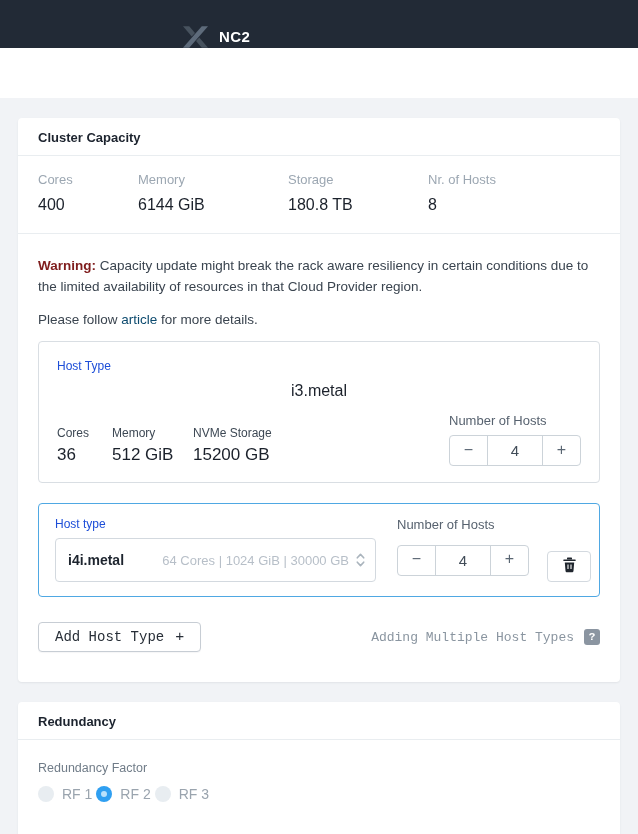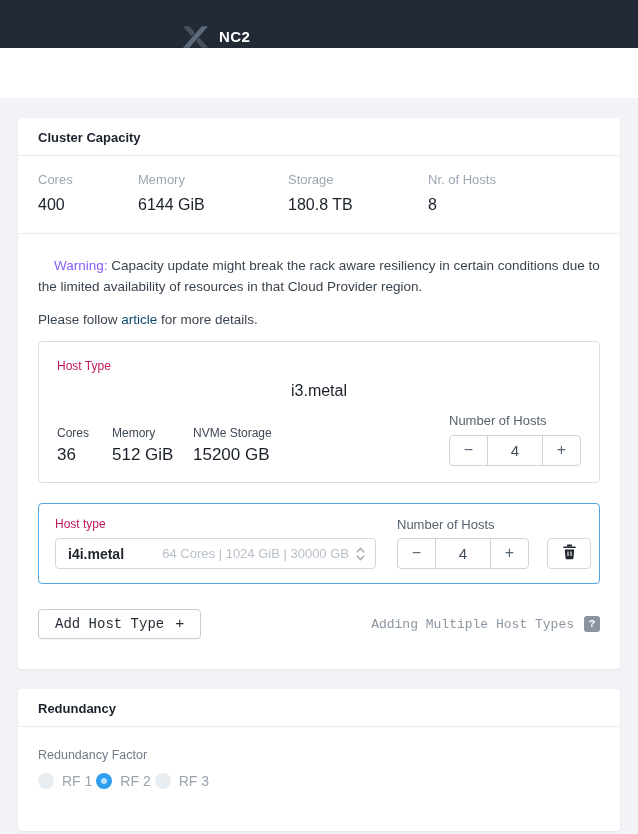--- a/index.html
+++ b/index.html
@@ -42,31 +42,31 @@
   .card-body-pad { padding:0 20px; }
 
   
   .stats-row { display:flex; padding:16px 20px 15px; border-bottom:1px solid #e9edf0; }
   .stat-c1 { width:100px; } .stat-c2 { width:150px; } .stat-c3 { width:140px; } .stat-c4 { flex:1; }
   .stat-label { font-size:13px; line-height:16px; color:#9ca7b2; margin-bottom:4px; }
   .stat-value { font-size:16px; line-height:26px; color:#1b212b; }
 
   
   .warning { margin-top:21px; font-size:13.5px; line-height:21px; color:#3a444f; max-width:575px; }
-  .warning b { font-weight:400; color:#8b5cf6;margin-left:16px; }
+  .warning b { font-weight:700; color:#7f1d1d; }
   .follow { margin-top:12px; font-size:13.5px; line-height:21px; color:#3a444f; }
   .link { color:#0c4a6e; text-decoration:none; cursor:pointer; }
 
   
   .host-card {
     margin-top:11px;
     border:1px solid #d9dee3; border-radius:4px;
     padding:17px 18px 16px;
   }
-  .field-label { font-size:12px; line-height:15px; color:#be185d; }
+  .field-label { font-size:12px; line-height:15px; color:#1d4ed8; }
   .host-name { margin-top:6px; font-size:16px; line-height:21px; color:#1b212b;text-align:center; }
   .host-row { margin-top:12px; display:flex; align-items:flex-end; }
   .spec { }
   .spec-c1 { width:55px; } .spec-c2 { width:81px; } .spec-c3 { width:auto; }
   .spec-label { font-size:12px; line-height:15px; color:#3d4854; margin-bottom:3px; }
   .spec-value { font-size:17px; line-height:22px; color:#1b212b; }
 
   .hosts-group { margin-left:auto; }
   .hosts-label { font-size:13px; line-height:16px; color:#57626f; margin-bottom:6px; }
 
@@ -88,21 +88,21 @@
 
   
   .host-card.blue {
     margin-top:20px;
     border:1px solid #4fa8e3;
     padding:13px 8px 14px 16px;
   }
   .blue-row { margin-top:5px; display:flex; align-items:center; }
   .select-field { width:321px; flex:none; }
   .select-box {
-    height:31px; border:1px solid #d3d9df; border-radius:4px; background:#fff;
+    height:44px; border:1px solid #d3d9df; border-radius:4px; background:#fff;
     display:flex; align-items:center; padding:0 10px 0 12px; cursor:pointer;
   }
   .select-name { font-size:14px; font-weight:700; color:#1d242e; }
   .select-specs { margin-left:auto; font-size:13px; color:#b7bfc8; white-space:nowrap; }
   .sort-icon { margin-left:7px; display:flex; }
   .stepper-field { margin-left:21px; }
   .trash-btn {
     margin-left:auto; width:44px; height:31px; align-self:flex-end;
     border:1px solid #d3d9df; border-radius:4px; background:#fff;
     display:flex; align-items:center; justify-content:center; cursor:pointer;

